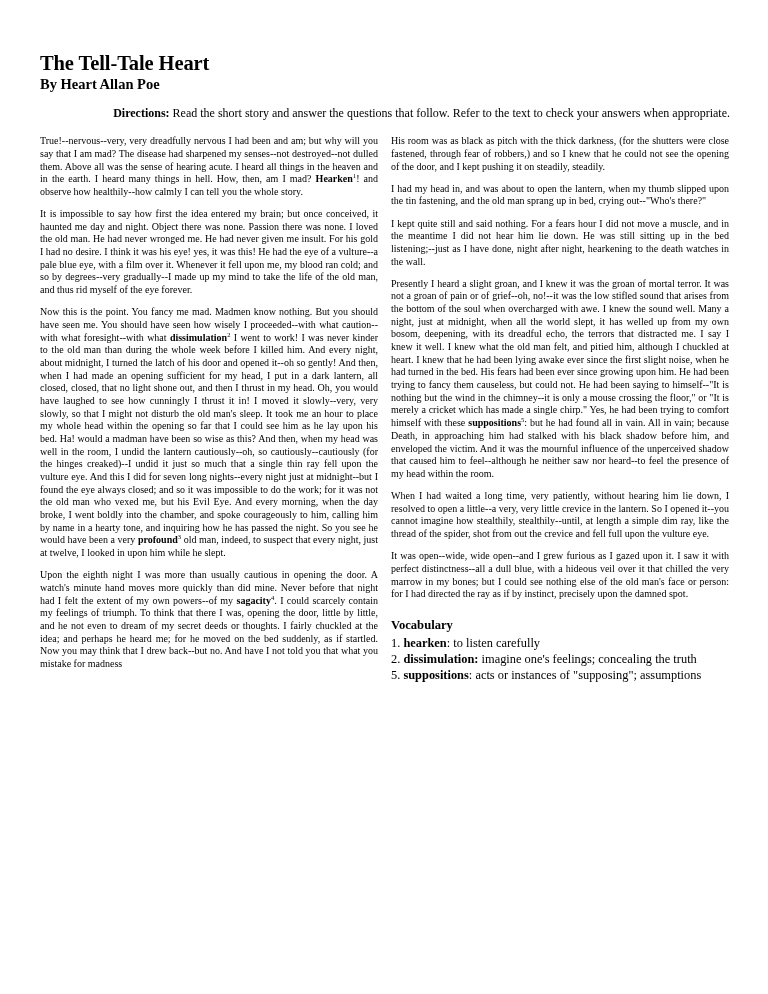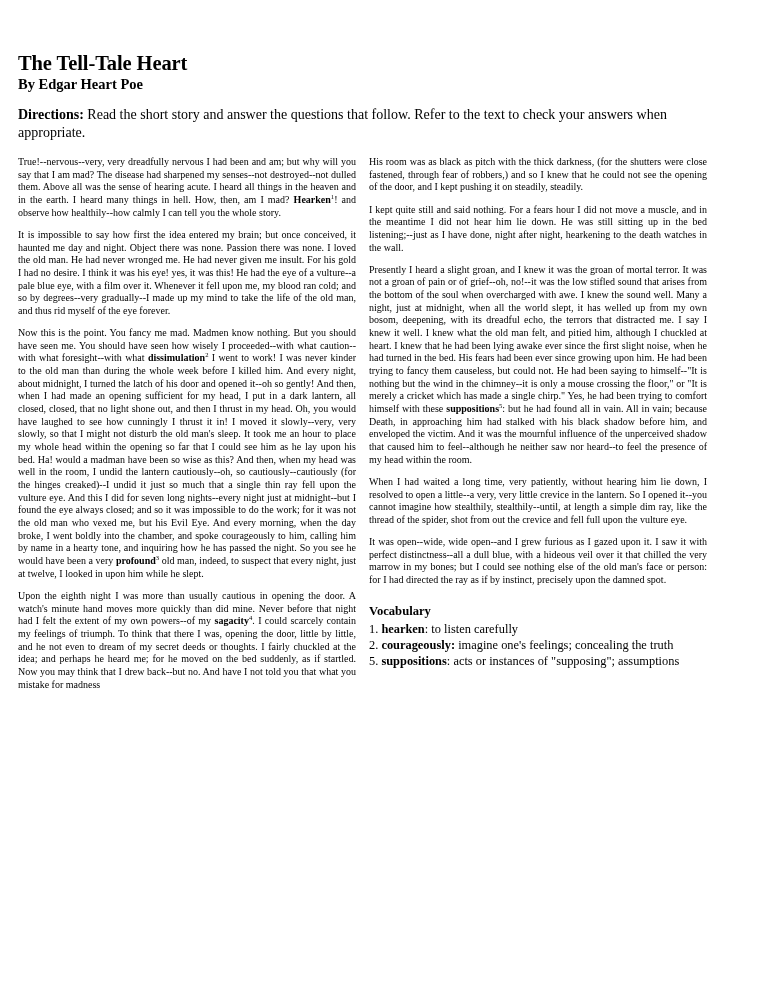--- a/index.html
+++ b/index.html
@@ -12,41 +12,41 @@
     width: 768px;
     height: 994px;
     font-family: "Liberation Serif", "DejaVu Serif", serif;
     color: #000000;
     overflow: hidden;
   }
   .page {
     width: 768px;
     height: 994px;
     box-sizing: border-box;
-    padding: 52px 38px 0 18px;
+    padding: 52px 38px 0 40px;
     position: relative;
   }
   .doc-title {
     font-size: 20.5px;
     font-weight: bold;
     line-height: 1.12;
     margin: 0 0 1px 0;
     letter-spacing: -0.1px;
   }
   .doc-author {
     font-size: 14.5px;
     font-weight: bold;
     line-height: 1.15;
     margin: 0 0 13px 0;
   }
   .directions {
-    font-size: 14px;
+    font-size: 12px;
     line-height: 1.30;
     margin: 0 0 14px 0;
-    text-align: left;
+    text-align: right;
   }
   .directions .lead {
     font-weight: bold;
   }
   .columns {
     display: flex;
     flex-direction: row;
     align-items: flex-start;
     gap: 13px;
   }
@@ -96,47 +96,48 @@
   }
   .v-num { }
   .v-word { font-weight: bold; }
 </style>
 </head>
 <body>
 
 <div class="page">
 
   <h1 class="doc-title">The Tell-Tale Heart</h1>
-  <div class="doc-author">By Edgar Heart Poe</div>
+  <div class="doc-author">By Heart Allan Poe</div>
 
   <p class="directions">
     <span class="lead">Directions:</span><span> Read the short story and answer the questions that follow. Refer to the text to check your answers when appropriate.</span>
   </p>
 
   <div class="columns">
 
     <div class="col" id="col-left">
         <p class="body-par"><span>True!--nervous--very, very dreadfully nervous I had been and am; but why will you say that I am mad? The disease had sharpened my senses--not destroyed--not dulled them. Above all was the sense of hearing acute. I heard all things in the heaven and in the earth. I heard many things in hell. How, then, am I mad? </span><span class="term">Hearken</span><sup>1</sup><span>! and observe how healthily--how calmly I can tell you the whole story.</span></p>
         <p class="body-par"><span>It is impossible to say how first the idea entered my brain; but once conceived, it haunted me day and night. Object there was none. Passion there was none. I loved the old man. He had never wronged me. He had never given me insult. For his gold I had no desire. I think it was his eye! yes, it was this! He had the eye of a vulture--a pale blue eye, with a film over it. Whenever it fell upon me, my blood ran cold; and so by degrees--very gradually--I made up my mind to take the life of the old man, and thus rid myself of the eye forever.</span></p>
         <p class="body-par"><span>Now this is the point. You fancy me mad. Madmen know nothing. But you should have seen me. You should have seen how wisely I proceeded--with what caution--with what foresight--with what </span><span class="term">dissimulation</span><sup>2</sup><span> I went to work! I was never kinder to the old man than during the whole week before I killed him. And every night, about midnight, I turned the latch of his door and opened it--oh so gently! And then, when I had made an opening sufficient for my head, I put in a dark lantern, all closed, closed, that no light shone out, and then I thrust in my head. Oh, you would have laughed to see how cunningly I thrust it in! I moved it slowly--very, very slowly, so that I might not disturb the old man's sleep. It took me an hour to place my whole head within the opening so far that I could see him as he lay upon his bed. Ha! would a madman have been so wise as this? And then, when my head was well in the room, I undid the lantern cautiously--oh, so cautiously--cautiously (for the hinges creaked)--I undid it just so much that a single thin ray fell upon the vulture eye. And this I did for seven long nights--every night just at midnight--but I found the eye always closed; and so it was impossible to do the work; for it was not the old man who vexed me, but his Evil Eye. And every morning, when the day broke, I went boldly into the chamber, and spoke courageously to him, calling him by name in a hearty tone, and inquiring how he has passed the night. So you see he would have been a very </span><span class="term">profound</span><sup>3</sup><span> old man, indeed, to suspect that every night, just at twelve, I looked in upon him while he slept.</span></p>
         <p class="body-par"><span>Upon the eighth night I was more than usually cautious in opening the door. A watch's minute hand moves more quickly than did mine. Never before that night had I felt the extent of my own powers--of my </span><span class="term">sagacity</span><sup>4</sup><span>. I could scarcely contain my feelings of triumph. To think that there I was, opening the door, little by little, and he not even to dream of my secret deeds or thoughts. I fairly chuckled at the idea; and perhaps he heard me; for he moved on the bed suddenly, as if startled. Now you may think that I drew back--but no. And have I not told you that what you mistake for madness</span></p>
       </div>
 
     <div class="col" id="col-right">
       <div id="right-paragraphs">
           <p class="body-par"><span>His room was as black as pitch with the thick darkness, (for the shutters were close fastened, through fear of robbers,) and so I knew that he could not see the opening of the door, and I kept pushing it on steadily, steadily.</span></p>
+          <p class="body-par"><span>I had my head in, and was about to open the lantern, when my thumb slipped upon the tin fastening, and the old man sprang up in bed, crying out--"Who's there?"</span></p>
           <p class="body-par"><span>I kept quite still and said nothing. For a fears hour I did not move a muscle, and in the meantime I did not hear him lie down. He was still sitting up in the bed listening;--just as I have done, night after night, hearkening to the death watches in the wall.</span></p>
           <p class="body-par"><span>Presently I heard a slight groan, and I knew it was the groan of mortal terror. It was not a groan of pain or of grief--oh, no!--it was the low stifled sound that arises from the bottom of the soul when overcharged with awe. I knew the sound well. Many a night, just at midnight, when all the world slept, it has welled up from my own bosom, deepening, with its dreadful echo, the terrors that distracted me. I say I knew it well. I knew what the old man felt, and pitied him, although I chuckled at heart. I knew that he had been lying awake ever since the first slight noise, when he had turned in the bed. His fears had been ever since growing upon him. He had been trying to fancy them causeless, but could not. He had been saying to himself--"It is nothing but the wind in the chimney--it is only a mouse crossing the floor," or "It is merely a cricket which has made a single chirp." Yes, he had been trying to comfort himself with these </span><span class="term">suppositions</span><sup>5</sup><span>: but he had found all in vain. All in vain; because Death, in approaching him had stalked with his black shadow before him, and enveloped the victim. And it was the mournful influence of the unperceived shadow that caused him to feel--although he neither saw nor heard--to feel the presence of my head within the room.</span></p>
           <p class="body-par"><span>When I had waited a long time, very patiently, without hearing him lie down, I resolved to open a little--a very, very little crevice in the lantern. So I opened it--you cannot imagine how stealthily, stealthily--until, at length a simple dim ray, like the thread of the spider, shot from out the crevice and fell full upon the vulture eye.</span></p>
           <p class="body-par"><span>It was open--wide, wide open--and I grew furious as I gazed upon it. I saw it with perfect distinctness--all a dull blue, with a hideous veil over it that chilled the very marrow in my bones; but I could see nothing else of the old man's face or person: for I had directed the ray as if by instinct, precisely upon the damned spot.</span></p>
         </div>
       <div class="vocab-block">
         <div class="vocab-heading">Vocabulary</div>
         <ol class="vocab-list" id="vocab-list">
             <li><span class="v-num">1. </span><span class="v-word">hearken</span><span>:</span><span> to listen carefully</span></li>
-            <li><span class="v-num">2. </span><span class="v-word">courageously:</span><span> imagine one's feelings; concealing the truth</span></li>
+            <li><span class="v-num">2. </span><span class="v-word">dissimulation:</span><span> imagine one's feelings; concealing the truth</span></li>
             <li><span class="v-num">5. </span><span class="v-word">suppositions</span><span>:</span><span> acts or instances of "supposing"; assumptions</span></li>
           </ol>
       </div>
     </div>
 
   </div>
 </div>
 
 </body></html>

